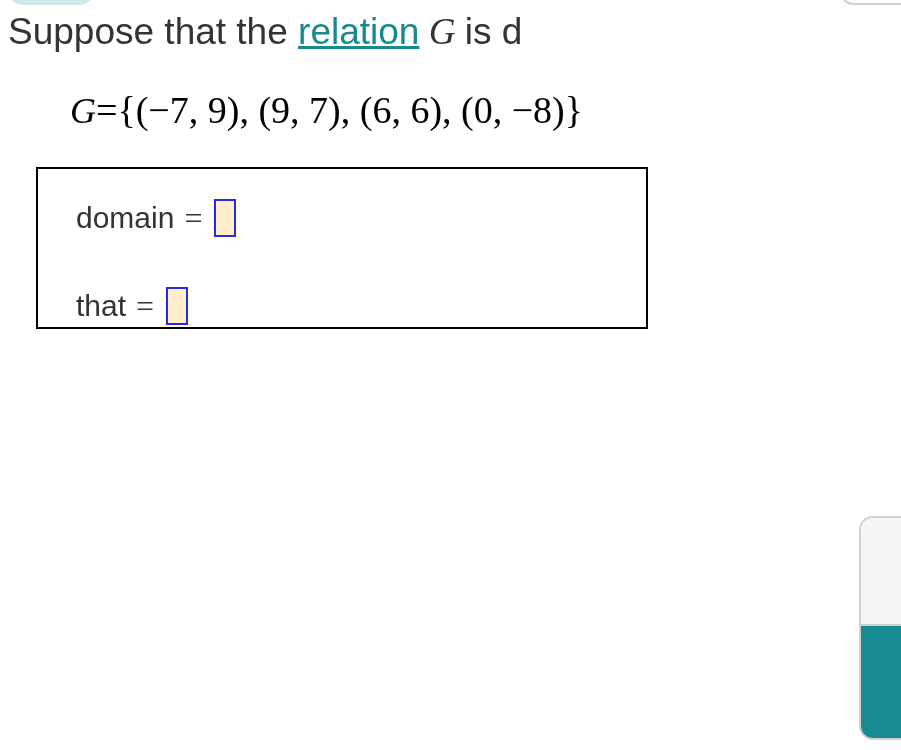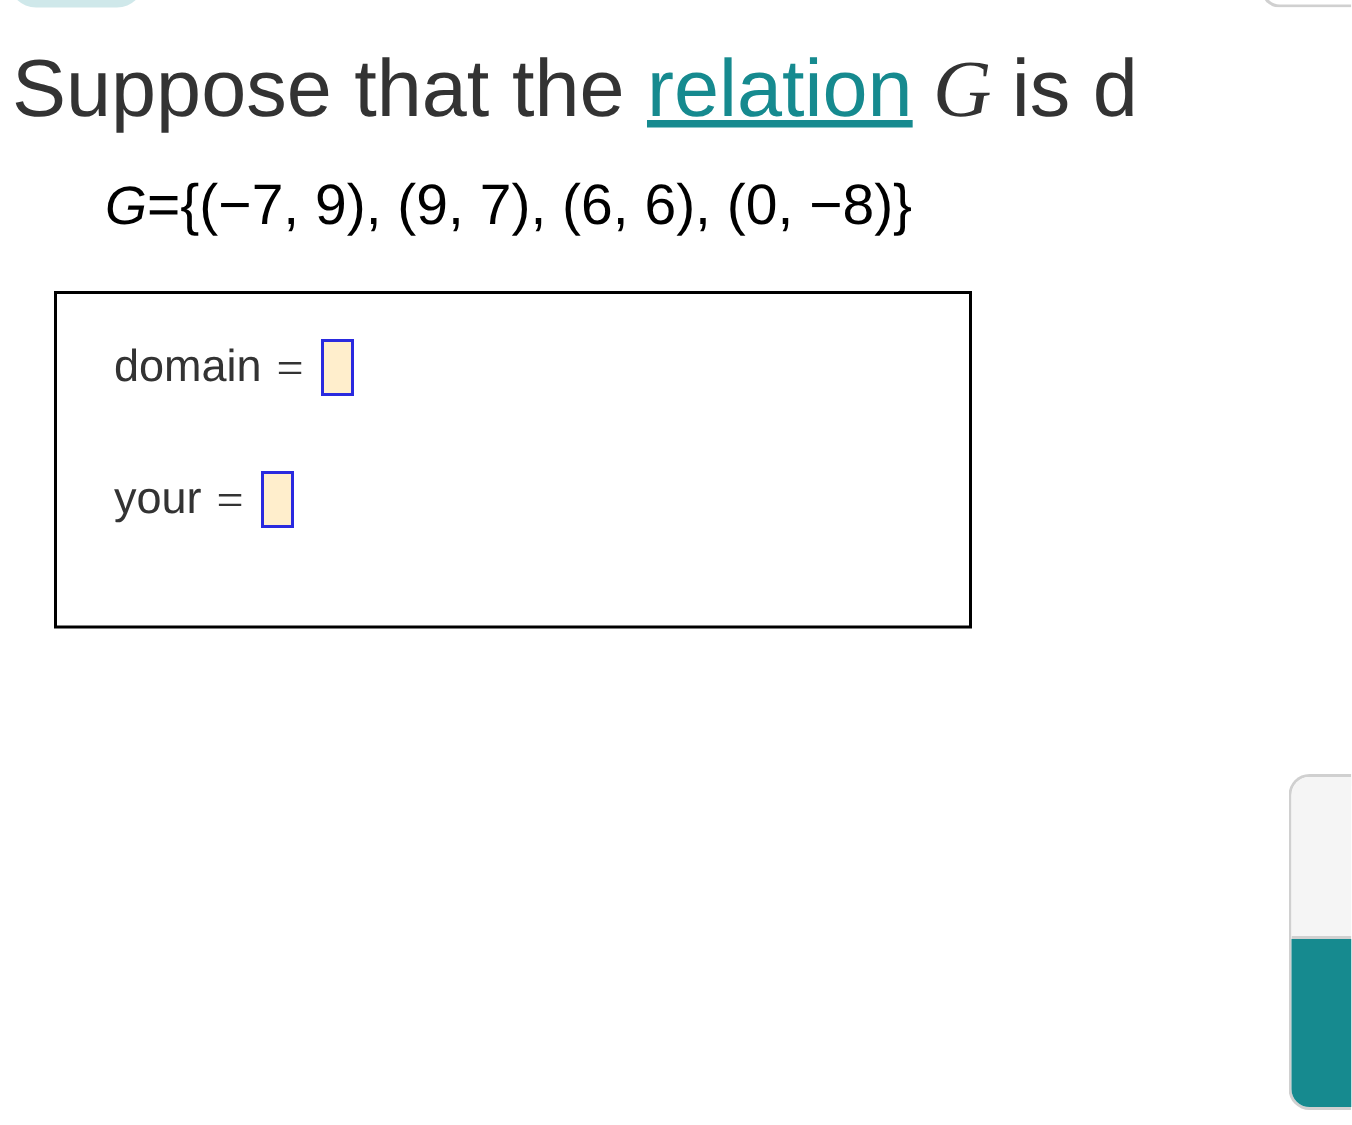--- a/index.html
+++ b/index.html
@@ -13,50 +13,49 @@
       width: 901px;
       height: 750px;
       overflow: hidden;
       position: relative;
       color: #333333;
     }
     .content {
       padding: 8px 0 0 8px;
     }
     .text-line {
-      font-size: 54px;
+      font-size: 37px;
       color: #333333;
       line-height: 1.3;
       white-space: nowrap;
-      margin-top: 16px;
     }
     .link {
       color: #168a8f;
       text-decoration: underline;
       cursor: pointer;
     }
     .math-italic {
       font-family: 'Times New Roman', serif;
       font-style: italic;
     }
     .math-line {
-      font-family: Liberation Sans, sans-serif;
+      font-family: Liberation Serif, serif;
       font-size: 38px;
       color: #000000;
-      margin: 22px 0 28px 62px;
+      margin: 32px 0 28px 62px;
       white-space: nowrap;
     }
     .math-line .g {
       font-style: italic;
       font-size: 36px;
     }
     .answer-box {
       border: 2px solid #000000;
       width: 612px;
-      height: 225px;
+      height: 162px;
       margin: 35px 0 0 28px;
       padding: 30px 0 0 38px;
       position: relative;
     }
     .answer-row {
       display: flex;
       align-items: center;
       font-size: 30px;
       color: #333333;
       margin-bottom: 50px;
@@ -136,21 +135,21 @@
 
 
 
   <div class="answer-box">
     <div class="answer-row">
       <span class="answer-label">domain</span>
       <span class="equals">=</span>
       <span class="input-box"></span>
     </div>
     <div class="answer-row">
-      <span class="answer-label">your</span>
+      <span class="answer-label">that</span>
       <span class="equals">=</span>
       <span class="input-box"></span>
     </div>
   </div>
 
 </div>
 
 <div class="side-panel">
   <div class="side-top"></div>
   <div class="side-bottom"></div>

